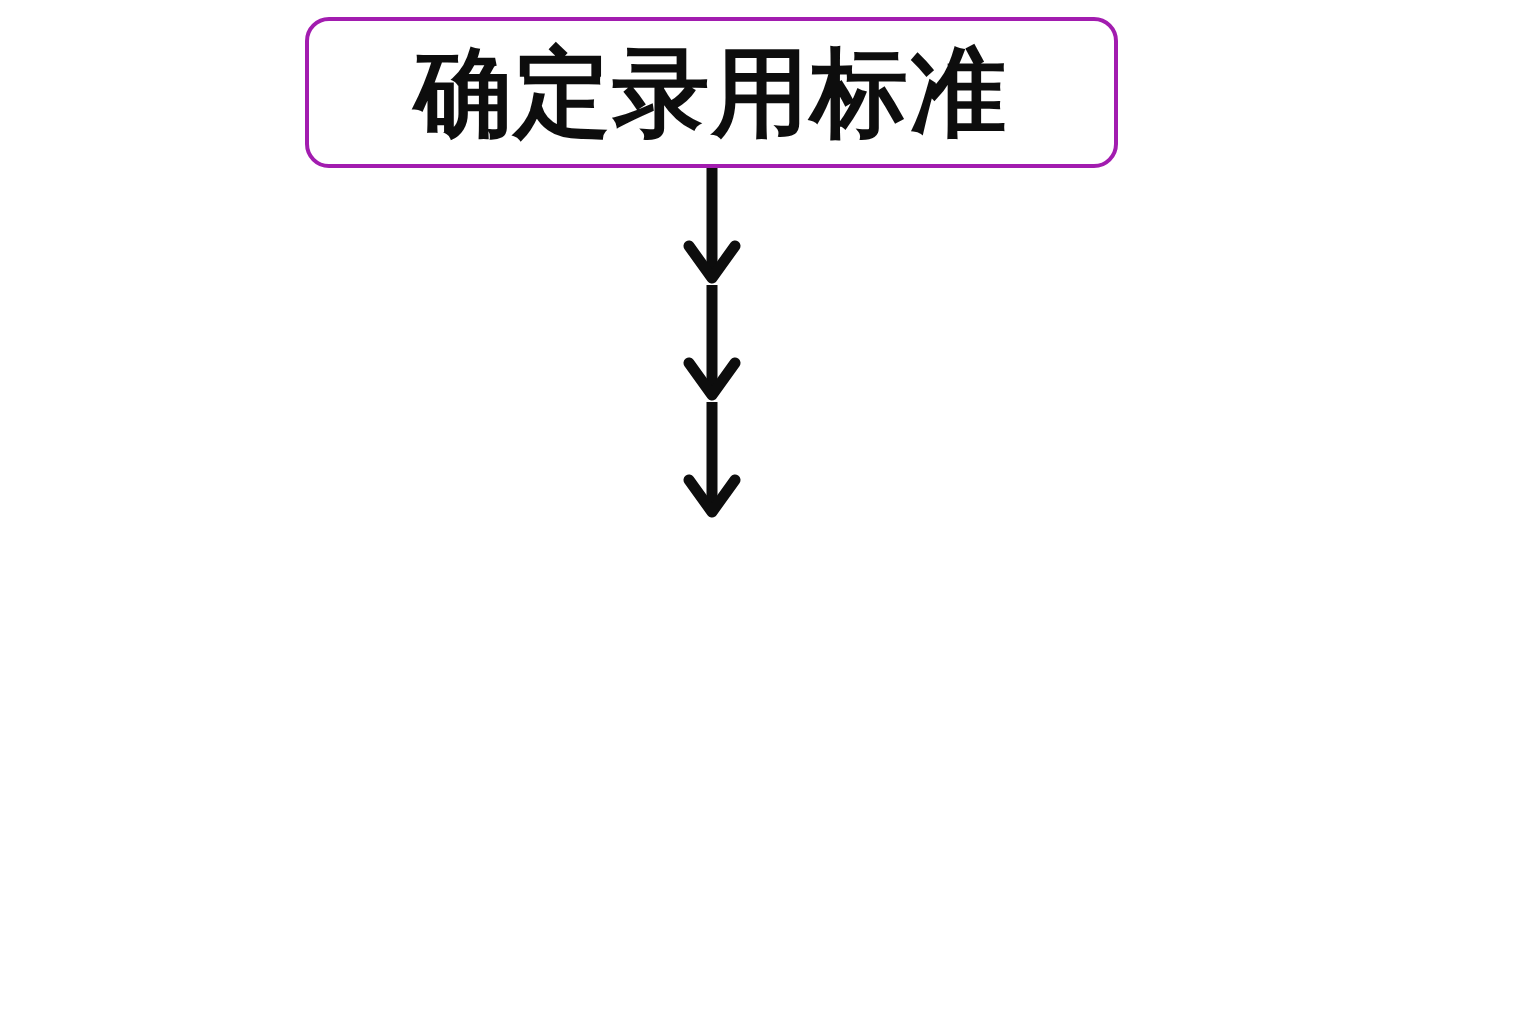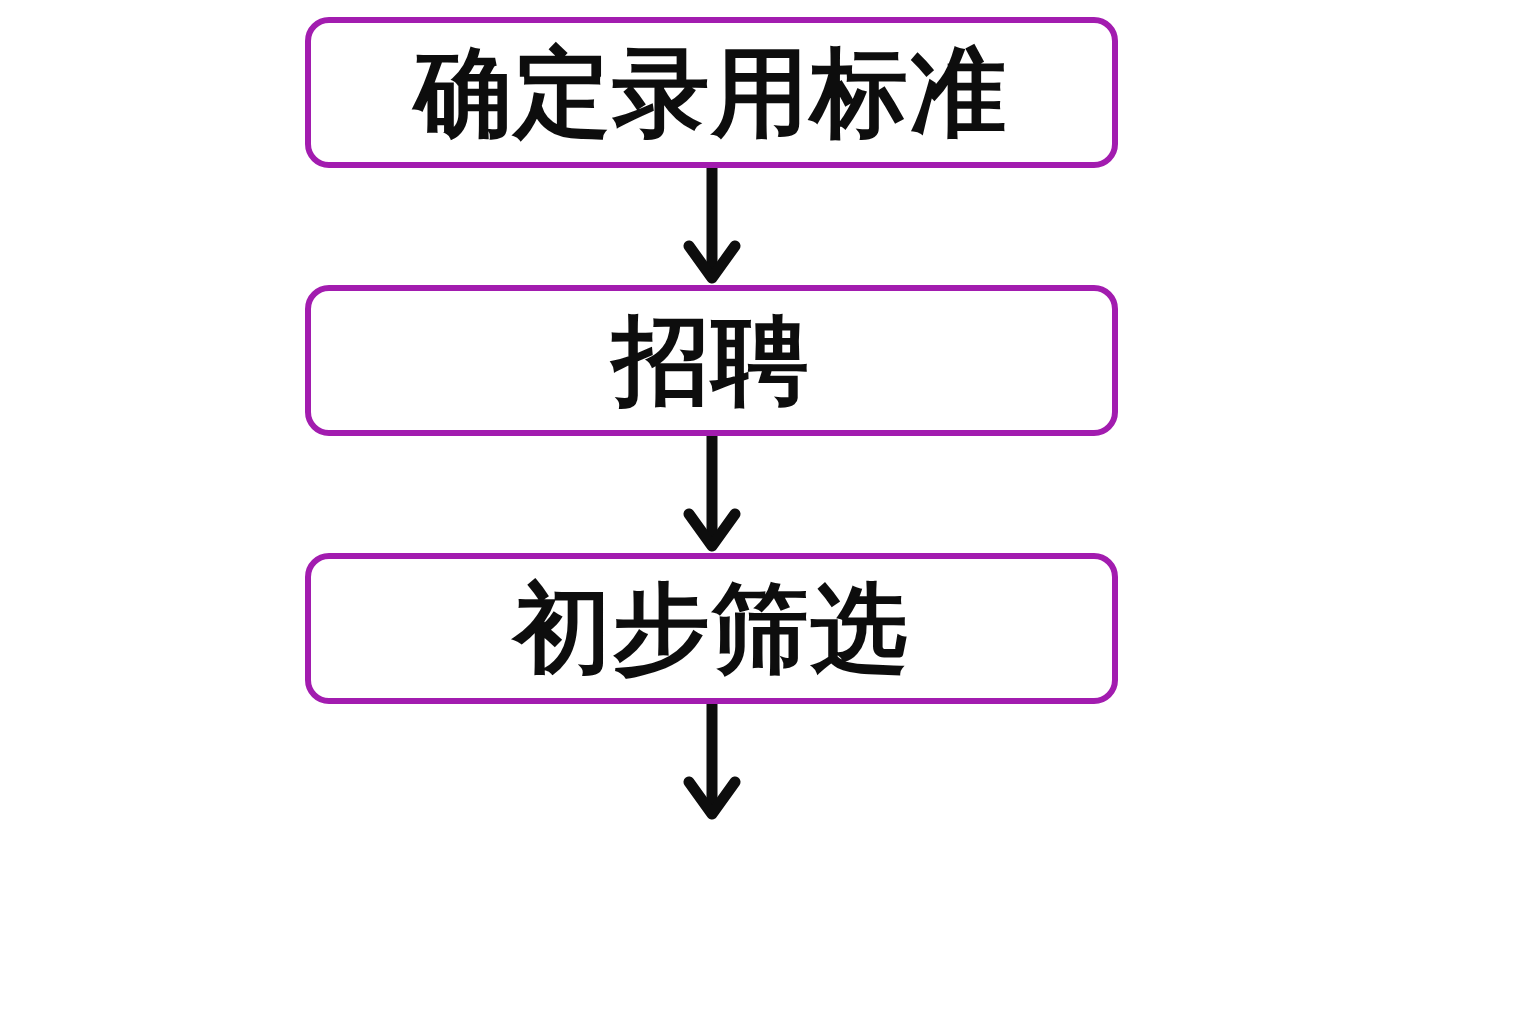--- a/index.html
+++ b/index.html
@@ -22,21 +22,21 @@
     width: 813px;
     display: flex;
     flex-direction: column;
     align-items: center;
   }
   .node {
     box-sizing: border-box;
     width: 100%;
     height: 151px;
     background: #ffffff;
-    border: 6px solid #a21caf;
+    border: 4px solid #a21caf;
     border-radius: 24px;
     display: flex;
     align-items: center;
     justify-content: center;
   }
   .node-label {
     font-size: 97px;
     font-weight: 700;
     color: #0d0d0d;
     letter-spacing: 2px;
@@ -65,34 +65,28 @@
       <span class="node-label">确定录用标准</span>
     </div>
 
     <div class="arrow">
       <svg viewBox="0 0 62 117" xmlns="http://www.w3.org/2000/svg">
         <line x1="31" y1="0" x2="31" y2="104" stroke="#0d0d0d" stroke-width="11"></line>
         <polyline points="8,78 31,110 54,78" fill="none" stroke="#0d0d0d" stroke-width="11" stroke-linecap="round" stroke-linejoin="round"></polyline>
       </svg>
     </div>
 
-    <div class="node">
-      <span class="node-label">招聘</span>
-    </div>
 
     <div class="arrow">
       <svg viewBox="0 0 62 117" xmlns="http://www.w3.org/2000/svg">
         <line x1="31" y1="0" x2="31" y2="104" stroke="#0d0d0d" stroke-width="11"></line>
         <polyline points="8,78 31,110 54,78" fill="none" stroke="#0d0d0d" stroke-width="11" stroke-linecap="round" stroke-linejoin="round"></polyline>
       </svg>
     </div>
 
-    <div class="node">
-      <span class="node-label">初步筛选</span>
-    </div>
 
     <div class="arrow">
       <svg viewBox="0 0 62 117" xmlns="http://www.w3.org/2000/svg">
         <line x1="31" y1="0" x2="31" y2="104" stroke="#0d0d0d" stroke-width="11"></line>
         <polyline points="8,78 31,110 54,78" fill="none" stroke="#0d0d0d" stroke-width="11" stroke-linecap="round" stroke-linejoin="round"></polyline>
       </svg>
     </div>
 
 
   </div>

